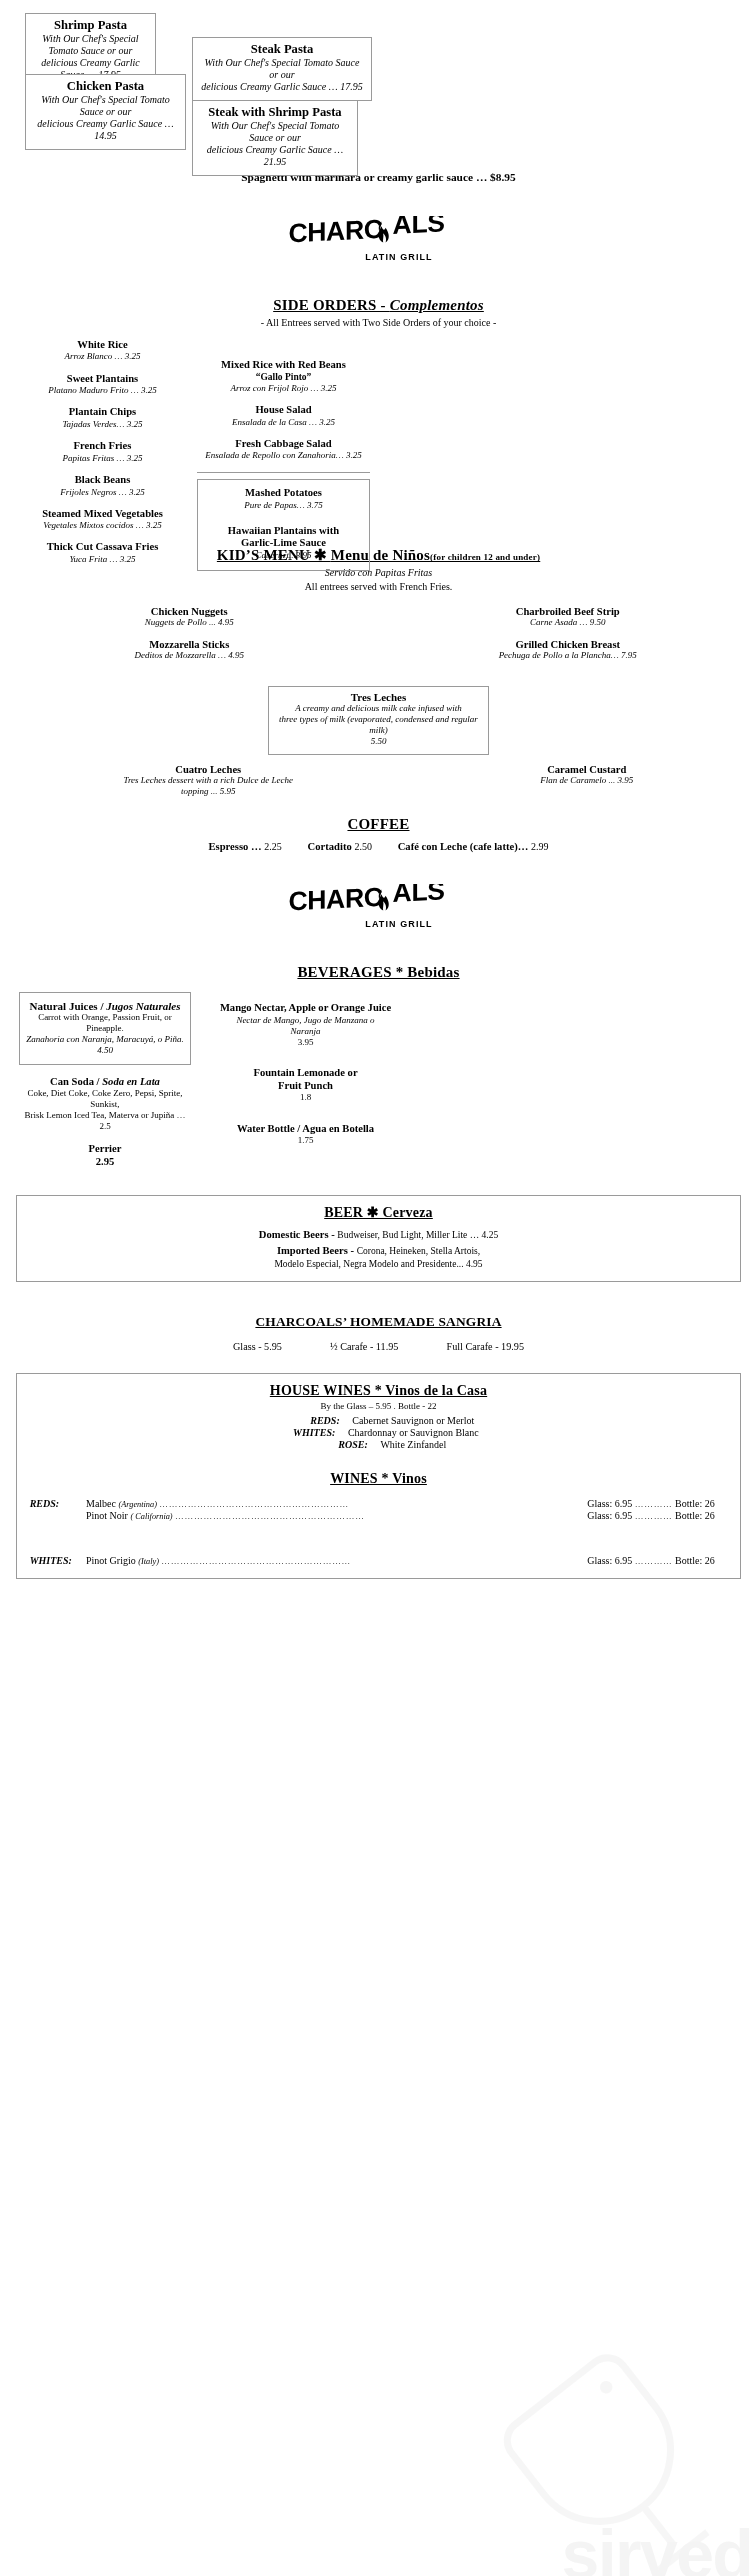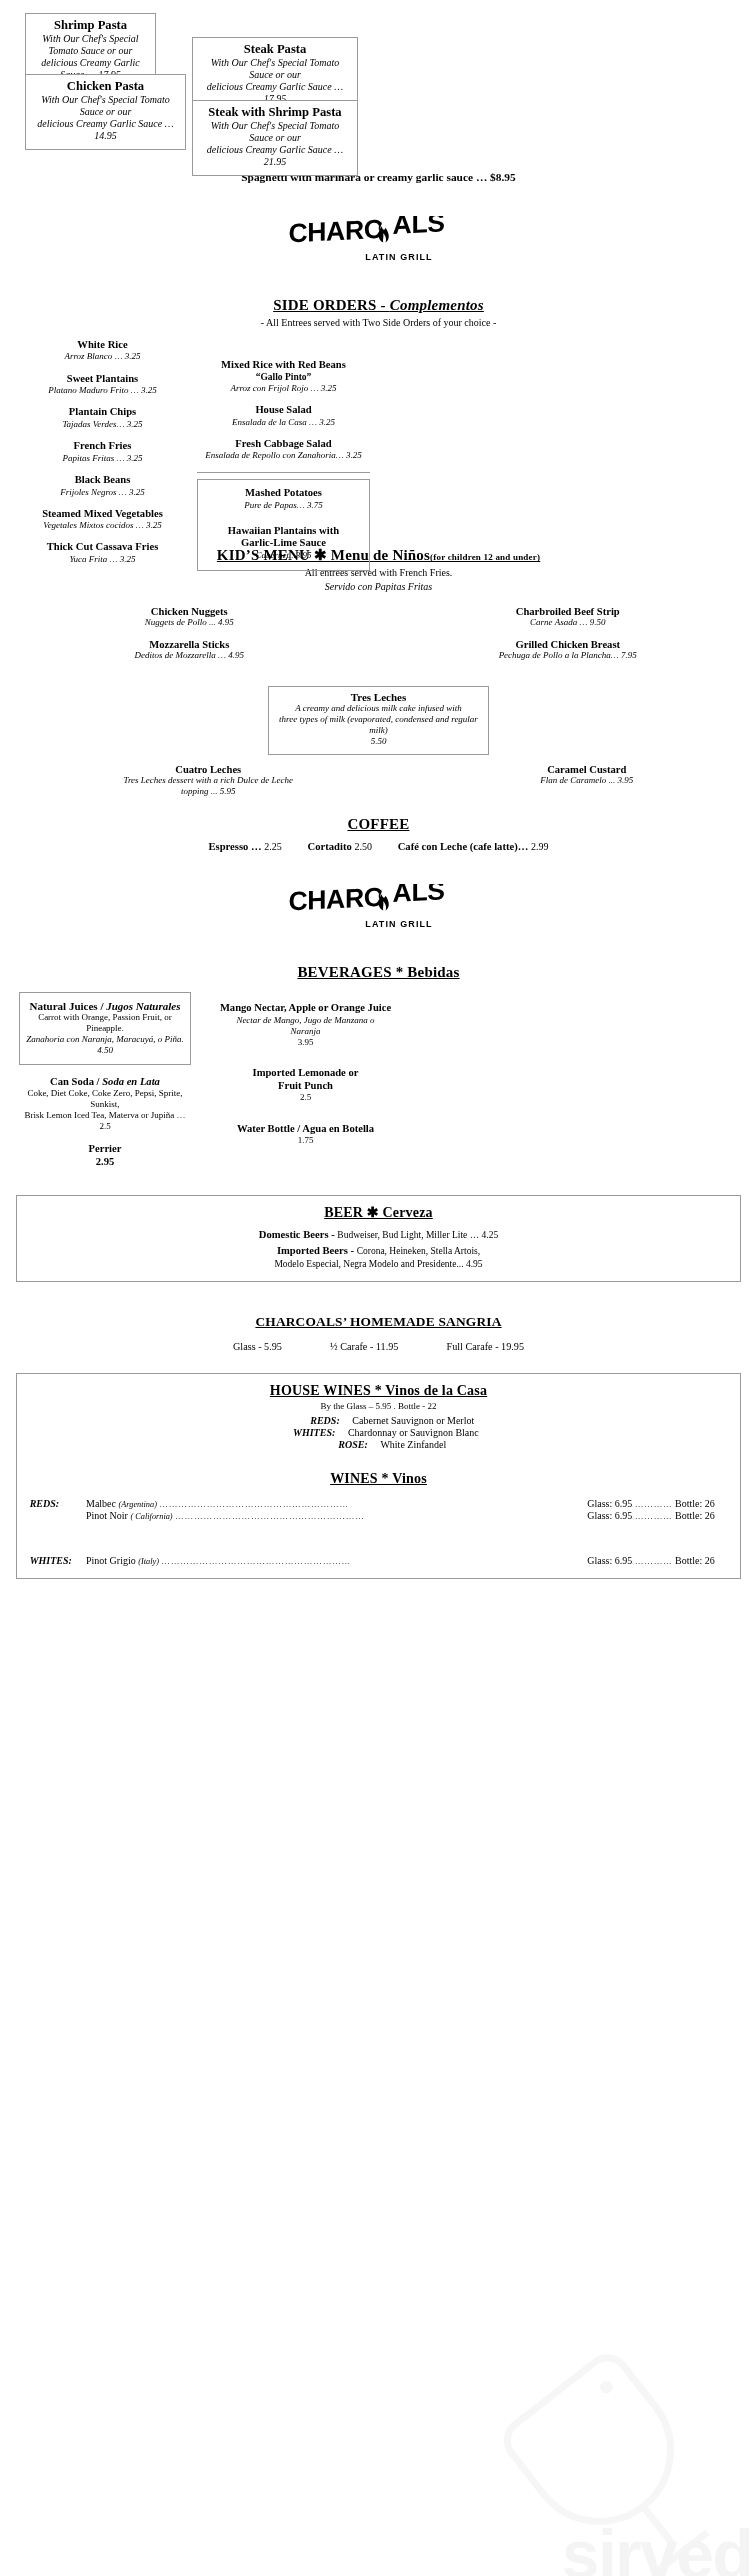--- a/index.html
+++ b/index.html
@@ -19,21 +19,21 @@
   .nm   { font-weight:bold; }
   .sp   { font-style:italic; }
 
   
   .pastas-title { font-size:20.5px; margin-top:1.6px; }
   .pasta-grid { position:relative; height:154px; margin-top:12.6px; }
   .pbox { position:absolute; padding:4.7px 6.3px 6.3px; text-align:center; }
   .pbox .nm { font-size:12.6px; line-height:15px; }
   .pbox .sp { font-size:10px; line-height:12px; }
   #pb0 { left:25px;  top:0px;   width:131px; }
-  #pb1 { left:192px; top:24px;  width:166px; }
+  #pb1 { left:192px; top:24px;  width:180px; }
   #pb2 { left:25px;  top:61px;  width:161px; }
   #pb3 { left:192px; top:87px; width:166px; }
   .spaghetti-line { text-align:center; font-weight:bold; font-size:11.4px; margin-top:4.7px; }
 
   
   .logo-wrap { text-align:center; margin-top:33px; }
   .logo-svg  { display:inline-block; }
   .logo-sub  { font-family:"Liberation Sans", sans-serif; font-weight:bold;
                font-size:9px; letter-spacing:1.1px; margin-top:-4.7px;
                padding-left:41px; }
@@ -241,22 +241,22 @@
         <div class="so-item">
           <div class="nm">Hawaiian Plantains with</div>
           <div class="nm">Garlic-Lime Sauce</div>
           <div class="sp">Cabernet...3.95</div>
         </div>
       </div>
     </div>
   </div>
 
   <div class="sec-title kids-title"><span>KID’S MENU ✱ </span><span>Menu de Niños</span><span class="note">(for children 12 and under)</span></div>
+  <div class="kids-sub sp">Servido con Papitas Fritas</div>
   <div class="kids-sub">All entrees served with French Fries.</div>
-  <div class="kids-sub sp">Servido con Papitas Fritas</div>
 
   <div class="kids-grid">
     <div>
       <div class="kid-item">
         <div class="nm">Chicken Nuggets</div>
         <div class="sp">Nuggets de Pollo ... 4.95</div>
       </div>
       <div class="kid-item">
         <div class="nm">Mozzarella Sticks</div>
         <div class="sp">Deditos de Mozzarella … 4.95</div>
@@ -342,23 +342,23 @@
     </div>
 
     <div class="bev-r">
       <div class="bev-item" style="margin-top:0;">
         <div class="nm">Mango Nectar, Apple or Orange Juice</div>
         <div class="sp">Nectar de Mango, Jugo de Manzana o</div>
         <div class="sp">Naranja</div>
         <div class="pr">3.95</div>
       </div>
       <div class="bev-item" style="margin-top:20.5px;">
-        <div class="nm">Imported Lemonade or</div>
+        <div class="nm">Fountain Lemonade or</div>
         <div class="nm">Fruit Punch</div>
-        <div class="pr">2.5</div>
+        <div class="pr">1.8</div>
       </div>
       <div class="bev-item" style="margin-top:20.5px;">
         <div class="nm">Water Bottle / Agua en Botella</div>
         <div class="pr">1.75</div>
       </div>
     </div>
   </div>
 
   <div class="beer-box">
     <div class="sec-title beer-title">BEER ✱ Cerveza</div>

